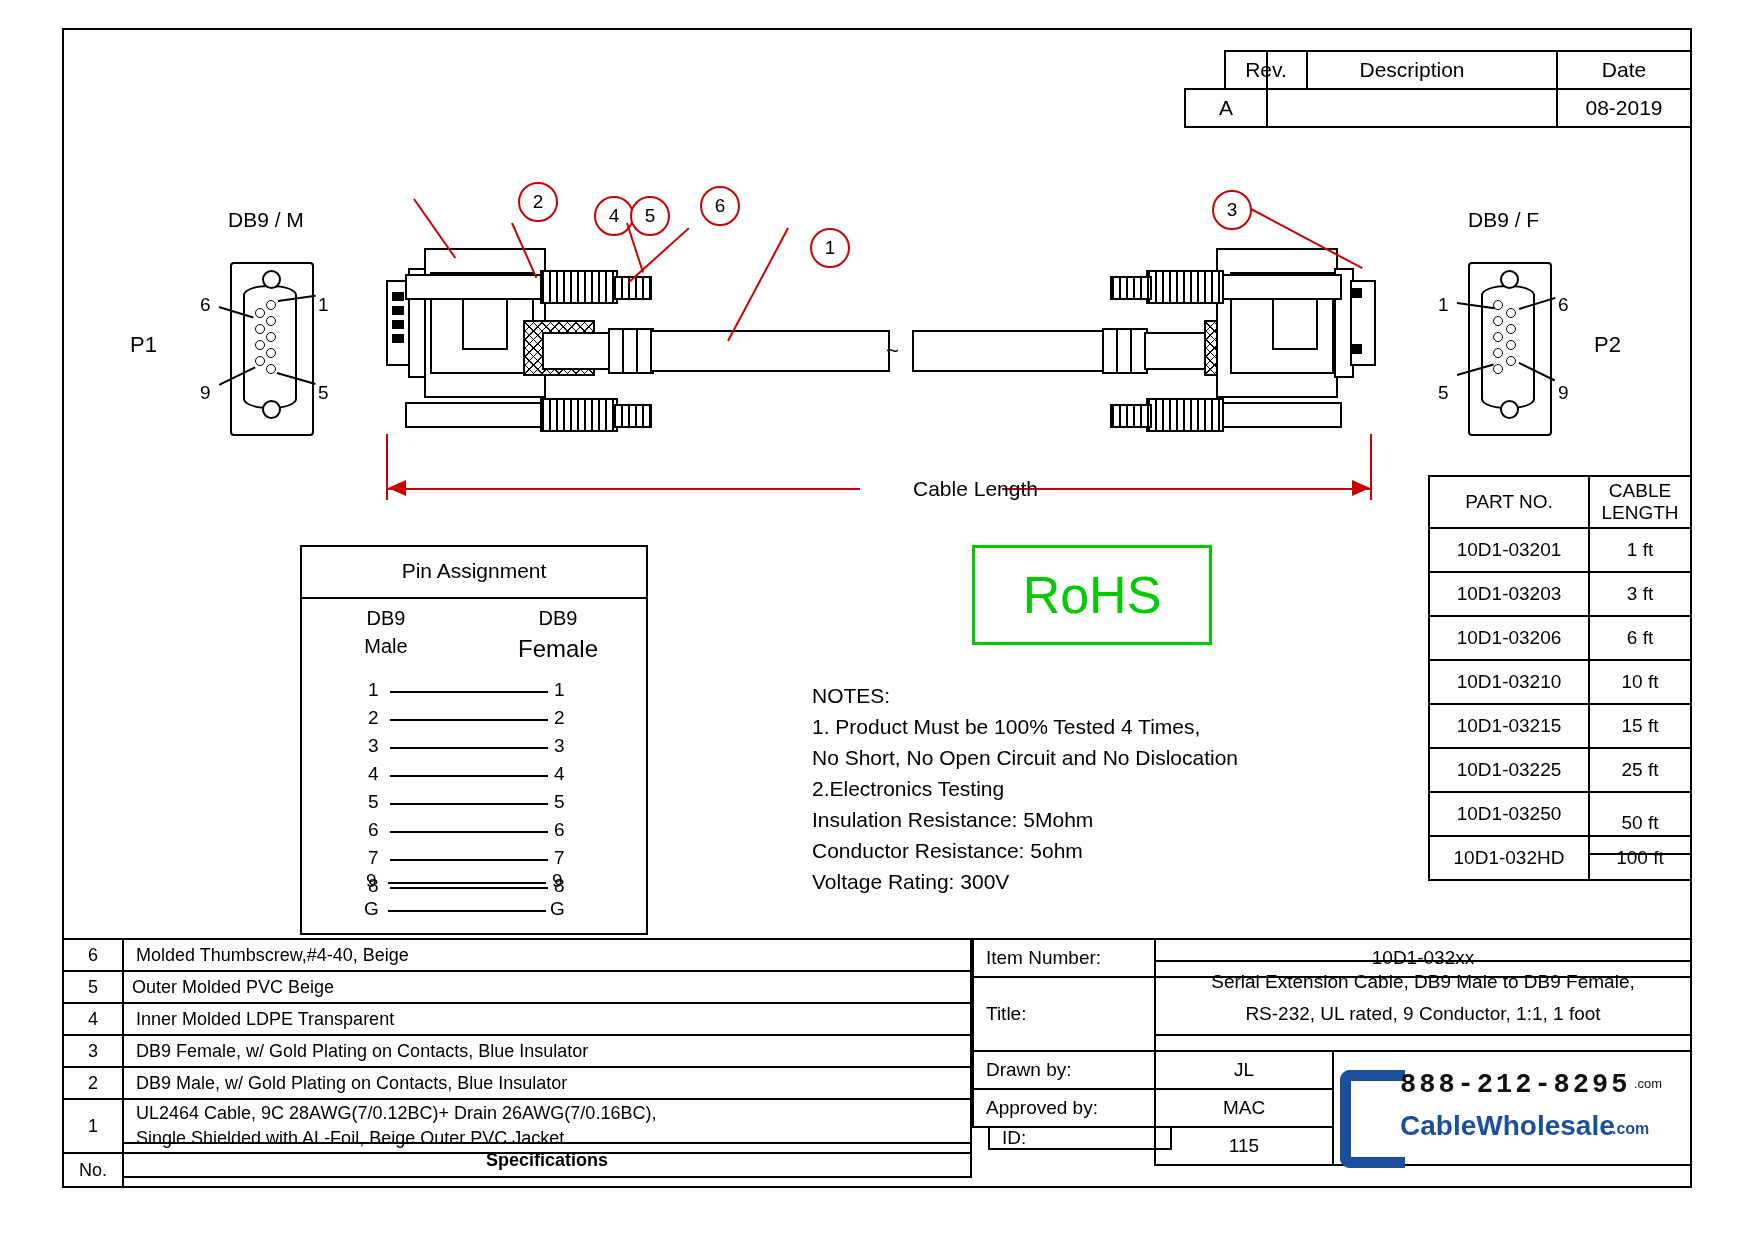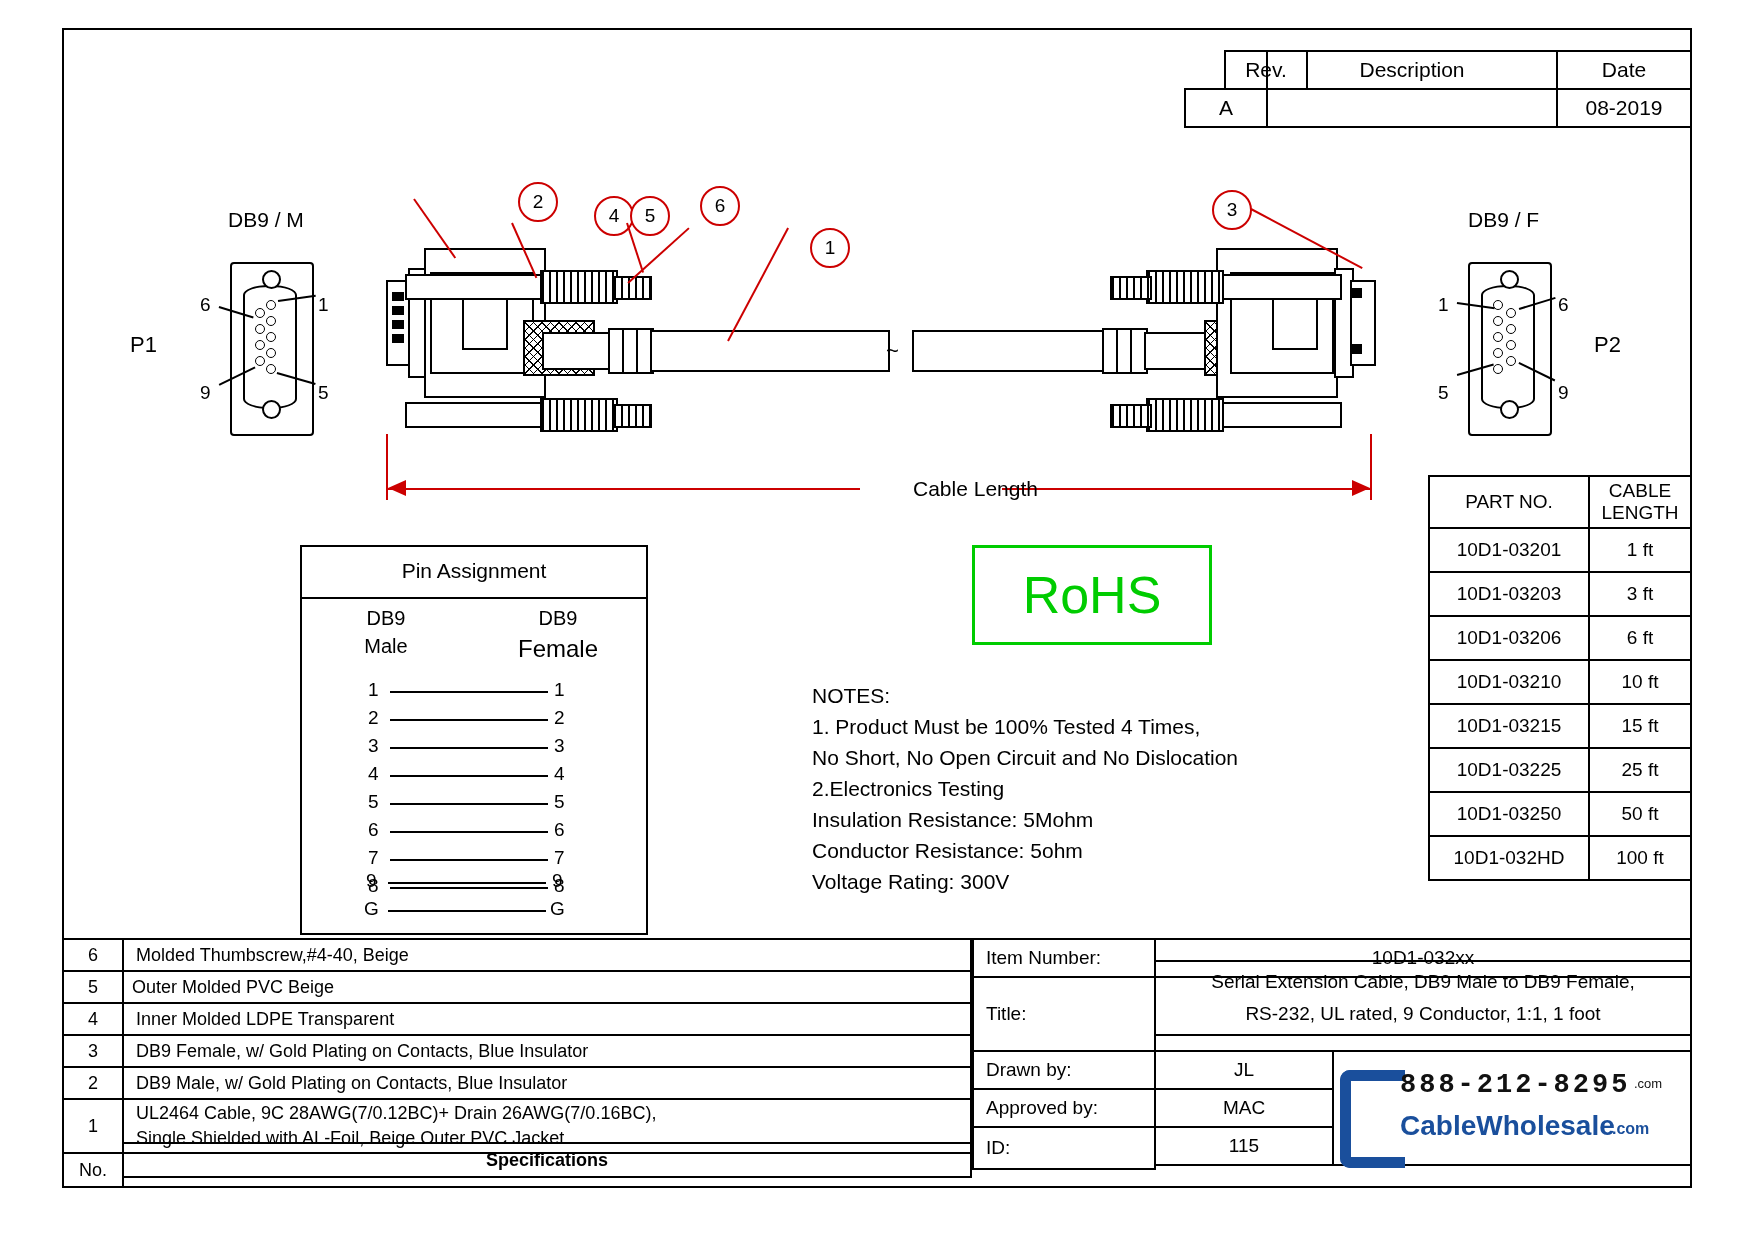--- a/index.html
+++ b/index.html
@@ -273,21 +273,21 @@
     <div class="c" style="left:0;top:184px;width:162px;height:46px;">10D1-03210</div>
     <div class="c" style="left:160px;top:184px;width:104px;height:46px;">10 ft</div>
 
     <div class="c" style="left:0;top:228px;width:162px;height:46px;">10D1-03215</div>
     <div class="c" style="left:160px;top:228px;width:104px;height:46px;">15 ft</div>
 
     <div class="c" style="left:0;top:272px;width:162px;height:46px;">10D1-03225</div>
     <div class="c" style="left:160px;top:272px;width:104px;height:46px;">25 ft</div>
 
     <div class="c" style="left:0;top:316px;width:162px;height:46px;">10D1-03250</div>
-    <div class="c" style="left:160px;top:316px;width:104px;height:46px;">50 ft</div>
+    <div class="c" style="left:160px;top:316px;width:104px;height:64px;">50 ft</div>
 
     <div class="c" style="left:0;top:360px;width:162px;height:46px;">10D1-032HD</div>
     <div class="c" style="left:160px;top:360px;width:104px;height:46px;">100 ft</div>
   </div>
 
   <div class="spec-tbl">
     <div class="c num" style="left:0;top:0;width:62px;height:34px;">6</div>
     <div class="c desc" style="left:60px;top:0;width:850px;height:34px;">Molded Thumbscrew,#4-40, Beige</div>
 
     <div class="c num" style="left:0;top:32px;width:62px;height:34px;">5</div>
@@ -321,21 +321,21 @@
       <span>Serial Extension Cable, DB9 Male to DB9 Female,</span>
       <span>RS-232, UL rated, 9 Conductor, 1:1, 1 foot</span>
     </div>
 
     <div class="c lbl" style="left:0;top:112px;width:184px;height:40px;">Drawn by:</div>
     <div class="c val" style="left:182px;top:112px;width:180px;height:40px;">JL</div>
 
     <div class="c lbl" style="left:0;top:150px;width:184px;height:40px;">Approved by:</div>
     <div class="c val" style="left:182px;top:150px;width:180px;height:40px;">MAC</div>
 
-    <div class="c lbl" style="left:0;top:188px;width:184px;height:44px;">ID:</div>
+    <div class="c lbl" style="left:16px;top:188px;width:184px;height:24px;">ID:</div>
     <div class="c val" style="left:182px;top:188px;width:180px;height:40px;">115</div>
 
     <div class="c" style="left:360px;top:112px;width:360px;height:116px;background:#fff;">
       <div style="position:relative;width:330px;height:92px;">
         <div style="position:absolute;left:6px;top:8px;width:54px;height:76px;border:11px solid #1a4f9c;border-right:none;border-radius:10px 0 0 10px;"></div>
         <div style="position:absolute;left:66px;top:8px;font-size:27px;font-weight:bold;letter-spacing:3px;color:#111;font-family:'Liberation Mono',monospace;">888-212-8295</div>
         <div style="position:absolute;left:300px;top:14px;font-size:13px;color:#111;">.com</div>
         <div style="position:absolute;left:66px;top:48px;font-size:28px;font-weight:bold;color:#1a4f9c;">CableWholesale</div>
         <div style="position:absolute;left:278px;top:58px;font-size:16px;font-weight:bold;color:#1a4f9c;">.com</div>
       </div>

